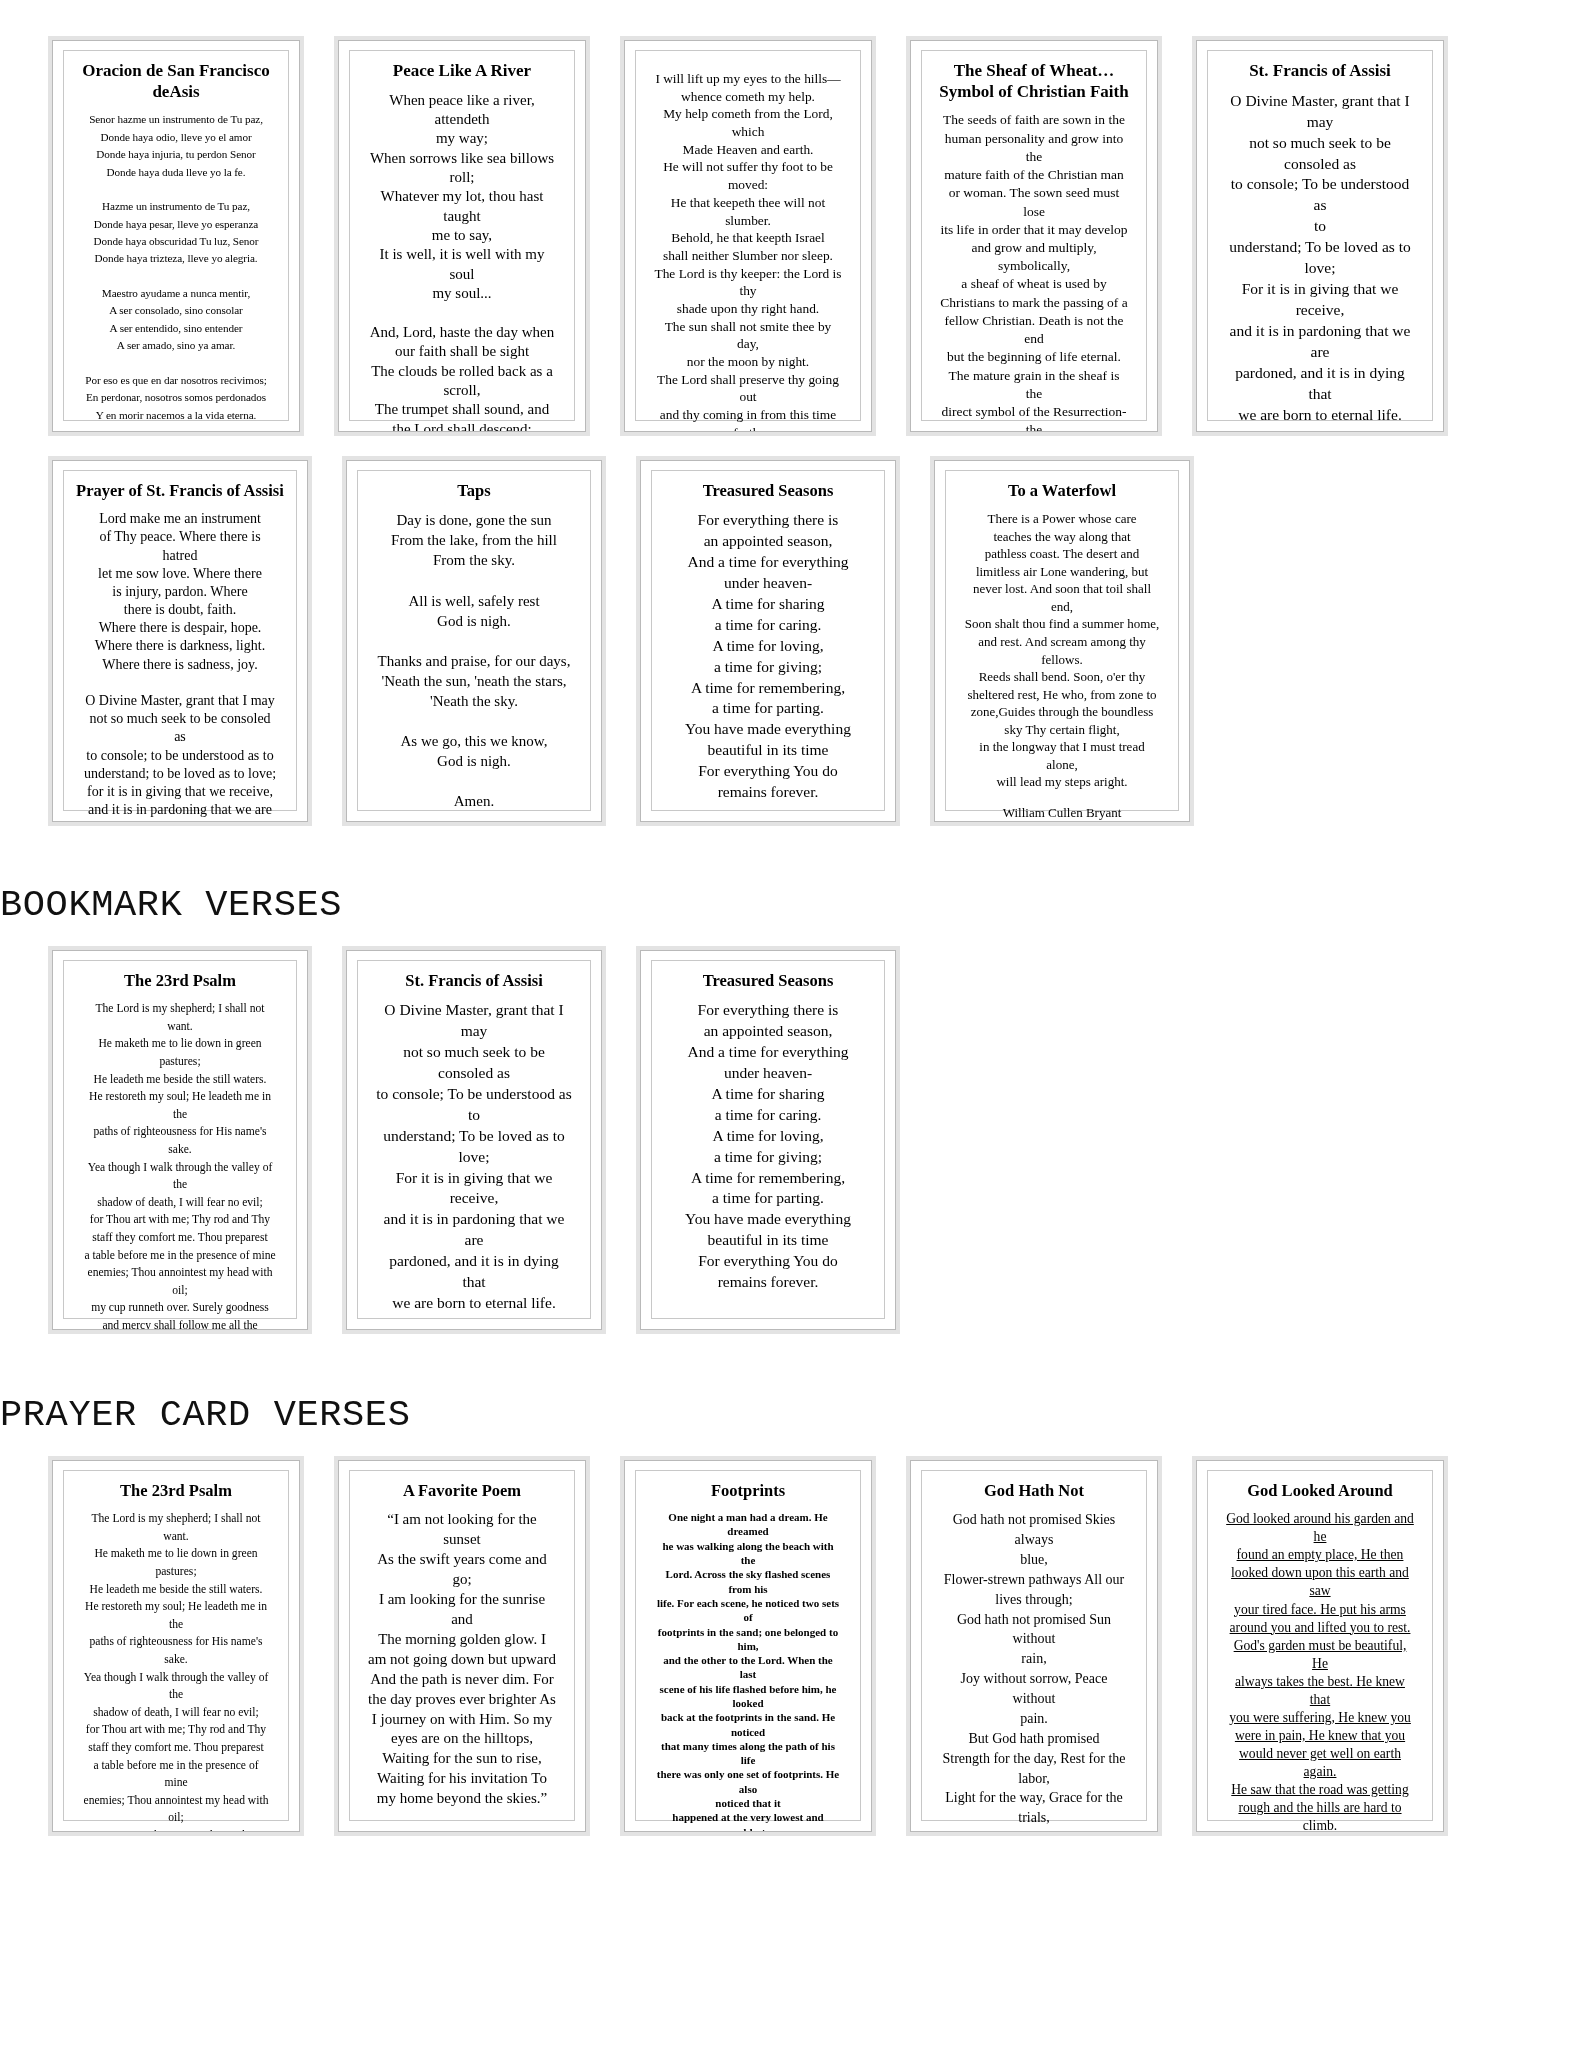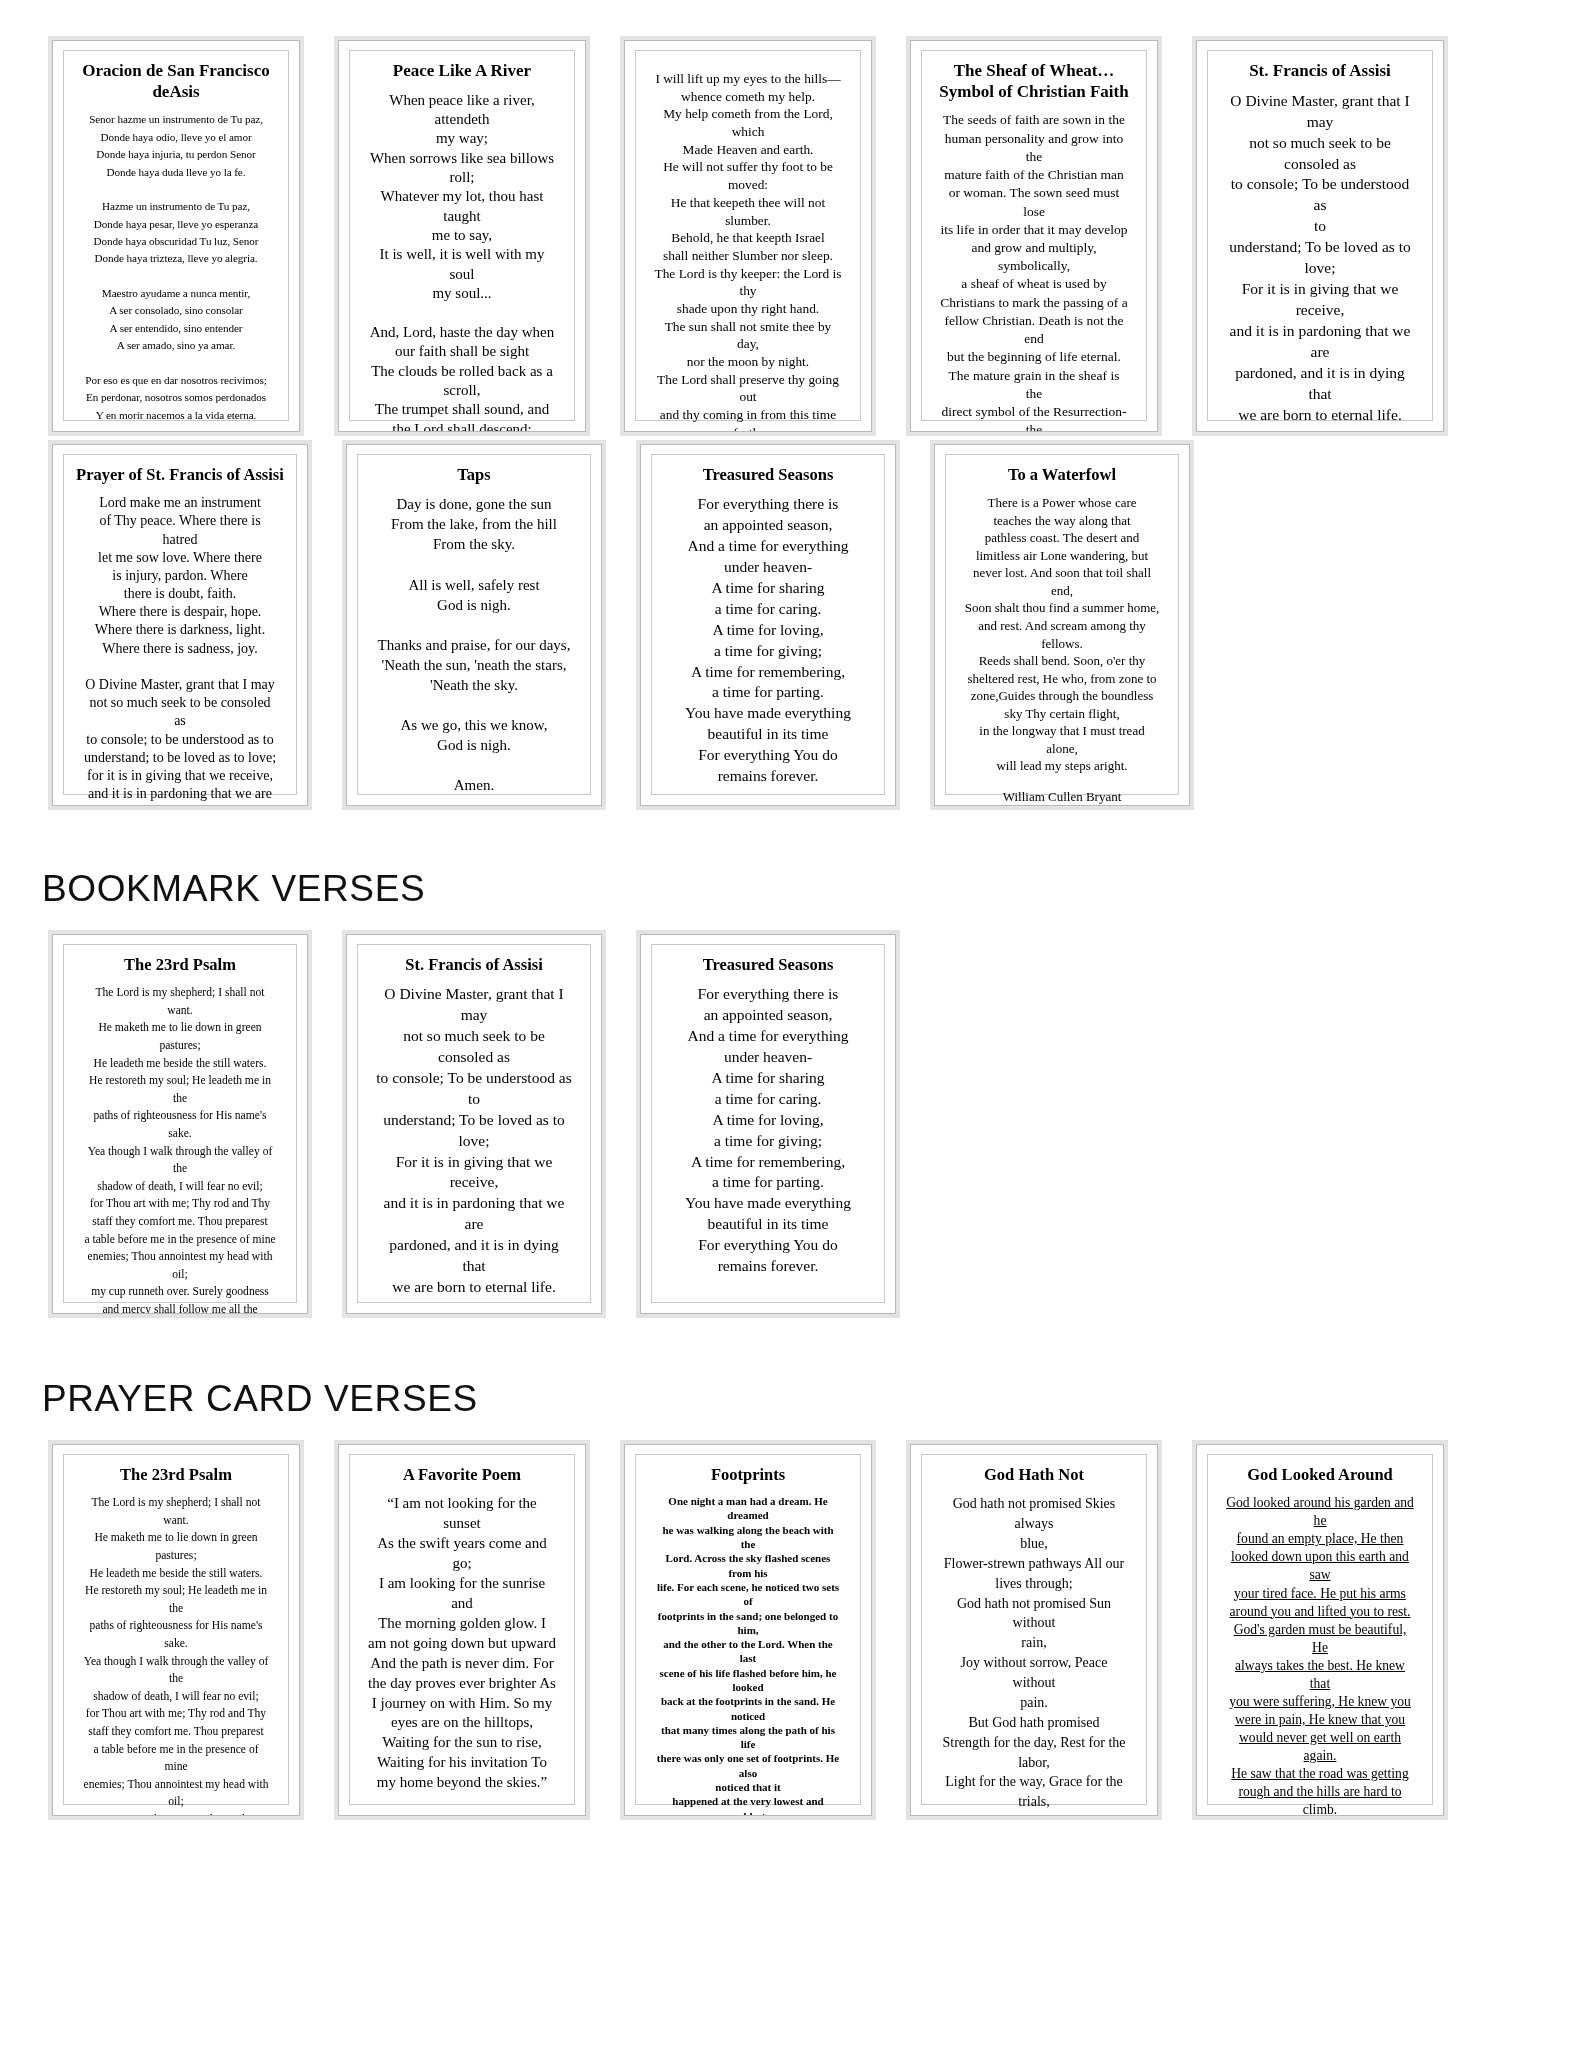--- a/index.html
+++ b/index.html
@@ -21,21 +21,21 @@
   }
 
   
   .row {
     display: flex;
     align-items: flex-start;
     padding-left: 52px;
     gap: 38px;
   }
   .row.r1 { padding-top: 40px; }
-  .row.r2 { padding-top: 12px; }
+  .row.r2 { padding-top: 28px; }
   .row.r3 { padding-top: 8px; }
   .row.r4 { padding-top: 8px; }
 
   
   .card {
     background: #ffffff;
     border: 1px solid #b9b9b9;
     outline: 4px solid #e3e3e3;
     outline-offset: 0px;
     padding: 9px 10px 10px 10px;
@@ -110,27 +110,26 @@
   .r4 .card.c-favorite .title { margin-bottom: 0.02em; }
   .r4 .card.c-footprints { }
   .r4 .card.c-footprints .title { font-size: 16.5px; margin-bottom: 0.02em; }
   .r4 .card.c-footprints .body { font-size: 11px; line-height: 1.3; font-weight: bold; }
   .r4 .card.c-godhath .body { font-size: 14px; line-height: 1.42; }
   .r4 .card.c-godlooked .title { margin-bottom: 0.02em; }
   .r4 .card.c-godlooked .body { font-size: 13.6px; line-height: 1.33; text-decoration: underline; }
 
   
   .section-heading {
-    font-family: Liberation Sans, sans-serif;
+    font-family: Liberation Mono, monospace;
     font-size: 37px;
     font-weight: 400;
     letter-spacing: 0.6px;
     color: #111;
     margin: 0;
-    padding-left: 42px;
   }
   .sec-bookmark { padding-top: 62px; padding-bottom: 16px; }
   .sec-prayer   { padding-top: 64px; padding-bottom: 16px; }
   .spacer-bottom { height: 70px; }
 </style>
 </head>
 <body>
 
 <div class="page">
 

